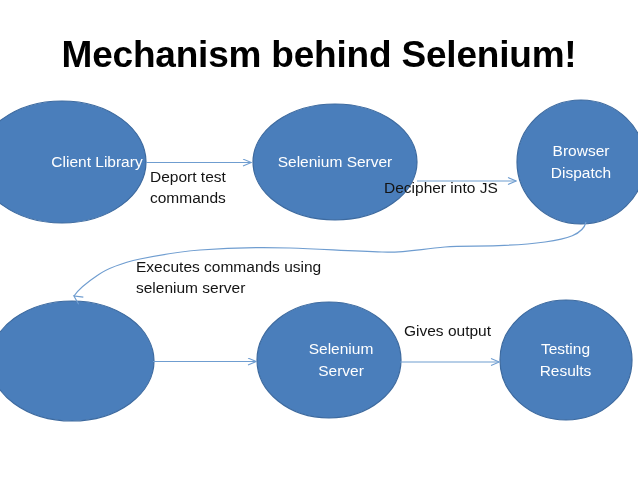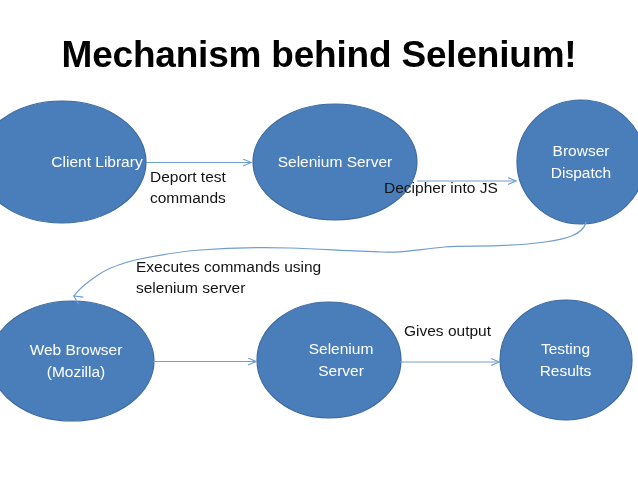--- a/index.html
+++ b/index.html
@@ -93,22 +93,20 @@
              C86,283 78,290 74,296" fill="none" stroke="#6f9dd0" stroke-width="1.2" marker-end="url(#arrowOpenDown)"></path>
   </svg>
 
   <div class="node-label" style="left:0px; top:151px; width:146px;padding-left:24px;">Client Library</div>
 
   <div class="node-label" style="left:253px; top:151px; width:164px;">Selenium Server</div>
 
   <div class="node-label" style="left:517px; top:140px; width:128px;">Browser
 Dispatch</div>
 
-  <div class="node-label" style="left:0px; top:339px; width:152px;">Web Browser
-(Mozilla)</div>
 
   <div class="node-label" style="left:257px; top:338px; width:168px;">Selenium
 Server</div>
 
   <div class="node-label" style="left:500px; top:338px; width:131px;">Testing
 Results</div>
 
   <div class="edge-label" style="left:150px; top:166px;">Deport test
 commands</div>
 

